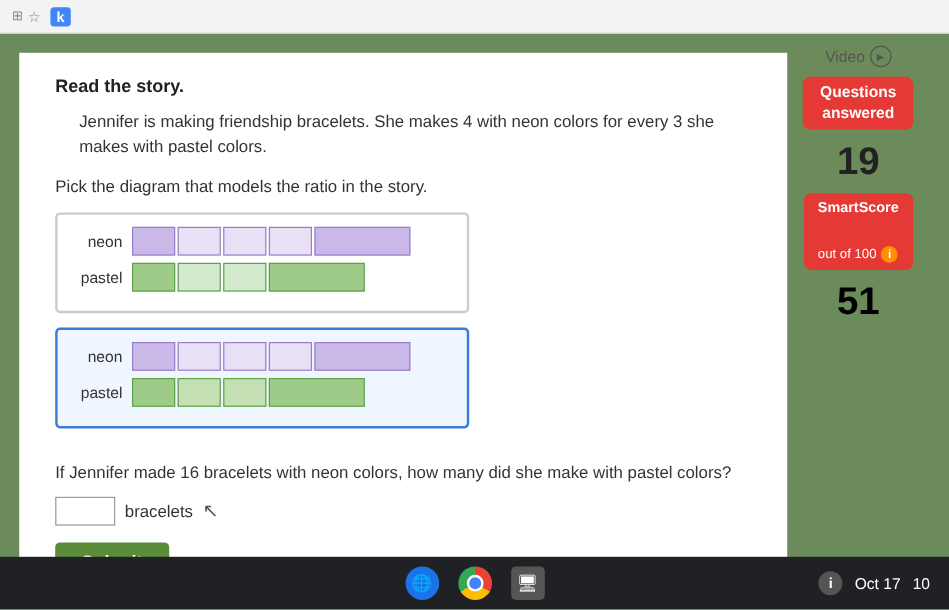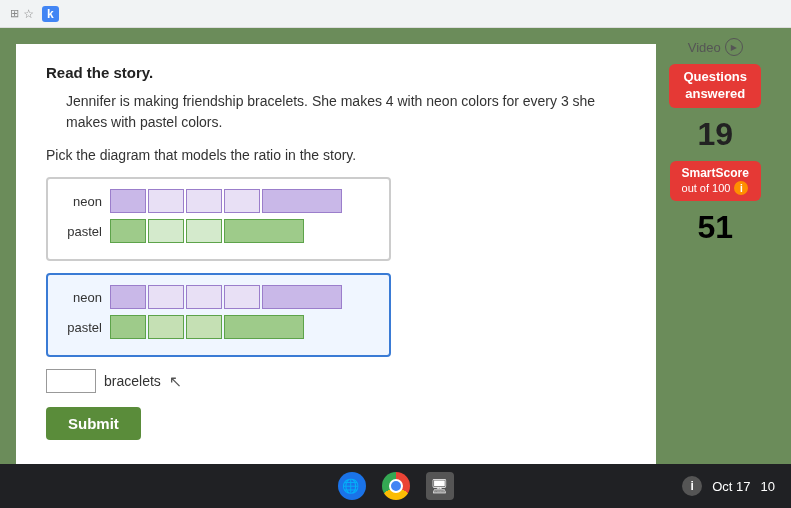--- a/index.html
+++ b/index.html
@@ -425,20 +425,21 @@
       <div class="tape-bar">
         <div class="tape-cell green"></div>
         <div class="tape-cell green-light"></div>
         <div class="tape-cell green-light"></div>
         <div class="tape-cell green" style="width:80px;"></div>
       </div>
     </div>
   </div>
 
   
+  <div class="question-text">If Jennifer made 16 bracelets with neon colors, how many did she make with pastel colors?</div>
 
   
   <div class="answer-row">
     <input type="text" class="answer-box" style="">
     <span class="bracelets-label">bracelets</span>
     <span style="font-size:16px; color:#555;">↖</span>
   </div>
 
   
   <button class="submit-btn">Submit</button>
@@ -455,21 +456,21 @@
   <div class="questions-answered-box">
     <span style="white-space:pre;">Questions
 answered</span>
   </div>
 
   <div class="questions-count">19</div>
 
   <div class="smart-score-box">
     <div>
       <div class="smart-score-label">SmartScore</div>
-      <div style="display:flex; align-items:flex-start; gap:4px;">
+      <div style="display:flex; align-items:flex-start; gap:4px;margin-top:24px;">
         <span style="font-size:11px; font-weight:normal;">out of 100</span>
         <div class="info-circle">i</div>
       </div>
     </div>
   </div>
 
   <div class="smart-score-num">51</div>
 </div>
 
 <div class="taskbar">

